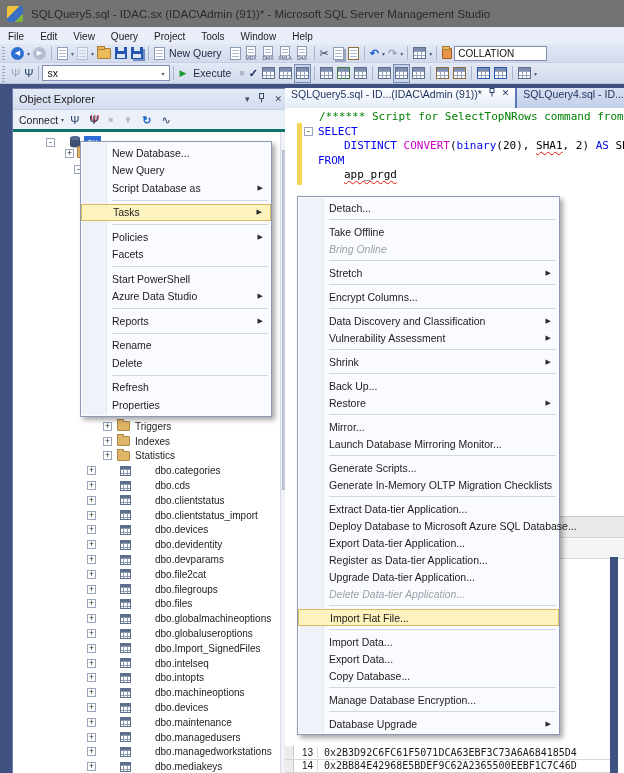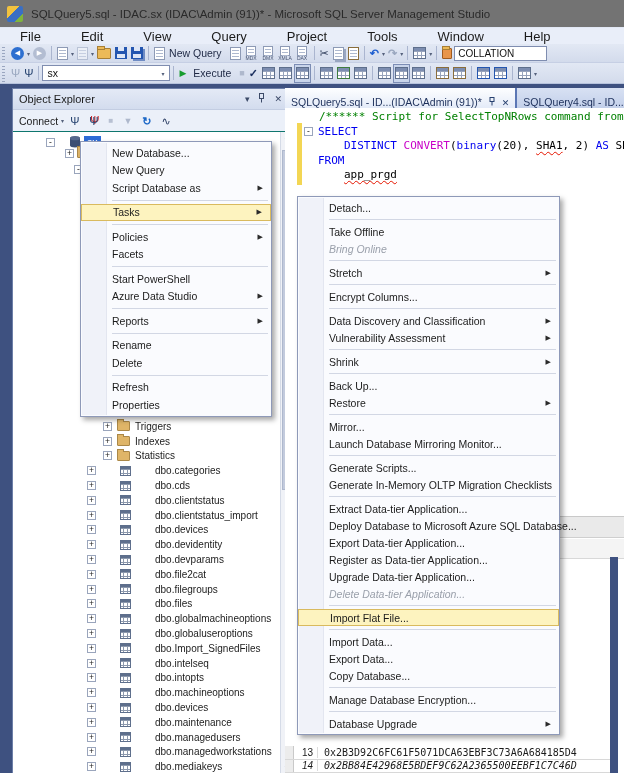--- a/index.html
+++ b/index.html
@@ -8,21 +8,21 @@
        font-family:"Liberation Sans",sans-serif;-webkit-font-smoothing:antialiased;}
 
   
   .titlebar{position:absolute;left:0;top:0;width:624px;height:28px;background:#737373;
             display:flex;align-items:center;padding-left:7px;border-bottom:1px solid #e2e8f5;}
   .app-icon{width:16px;height:16px;border-radius:2px;margin-right:8px;
             background:linear-gradient(135deg,#f2c23e 0 38%,#3a6fc4 38% 72%,#7fb53c 72%);}
   .win-title{font-size:11.5px;color:#2a2a2a;white-space:nowrap;}
   .menubar{position:absolute;left:0;top:28px;width:624px;height:16px;background:#e9eef9;
            display:flex;align-items:center;}
-  .menu-item{font-size:13px;color:#1b1b1b;padding:0 20px;}
+  .menu-item{font-size:10px;color:#1b1b1b;padding:0 8px;}
 
   .toolbar{position:absolute;left:0;width:624px;background:linear-gradient(#e2e8f4,#d3dbec);
            display:flex;align-items:center;}
   .tb1{top:44px;height:19px;border-bottom:1px solid #c6cfe4;}
   .tb2{top:63px;height:21px;border-bottom:1px solid #b6c2dc;}
   .grip{width:7px;height:100%;margin-right:2px;
         background:repeating-linear-gradient(#9aa6c0 0 1px,transparent 1px 3px);
         background-size:3px 100%;background-repeat:no-repeat;background-position:2px 3px;}
   .tb-sep{width:1px;height:14px;background:#aab5cf;margin:0 3px;}
   .tbtn{height:17px;display:flex;align-items:center;justify-content:center;padding:0 2px;color:#33415e;}
@@ -56,21 +56,21 @@
   .pressed{border:1px solid #7c8db4;background:#c9d5eb;height:19px;padding:0 1px;}
 
   
   .main{position:absolute;left:0;top:84px;width:624px;bottom:0;background:#3e5180;}
   .oe-panel{position:absolute;left:12px;top:4px;width:281px;bottom:0;background:#fff;border:1px solid #6d7fa8;border-bottom:none;}
   .oe-header{position:absolute;left:0;top:0;right:0;height:21px;background:linear-gradient(#e4eaf6,#d3dcee);
              display:flex;align-items:center;padding:0 6px;border-bottom:1px solid #c3cde2;}
   .oe-title{font-size:11px;color:#1b1b1b;flex:1;}
   .oe-hbtn{font-size:9px;color:#3c4burning;color:#3c4a68;padding:0 4px;}
   .oe-toolbar{position:absolute;left:0;top:21px;right:0;height:22px;background:#ebf0f9;
-              display:flex;align-items:center;padding:0 6px;border-bottom:1px solid #0f766e;}
+              display:flex;align-items:center;padding:0 6px;border-bottom:3px solid #0f766e;}
   .connect-label{font-size:10.5px;color:#1b1b1b;margin-right:2px;}
   .oe-ic{margin:0 5px;font-size:11px;line-height:20px;}
   .oe-tree{position:absolute;left:0;top:43px;right:12px;bottom:0;overflow:hidden;background:#fff;}
   .oe-sb{position:absolute;right:0;top:43px;bottom:0;width:12px;background:#f0f2f7;border-left:1px solid #d5dbe7;}
   .oe-sb .sb-arrow{position:absolute;left:0;width:11px;text-align:center;font-size:6px;color:#8a96ad;}
   .oe-sb .sb-thumb{position:absolute;left:1px;width:9px;top:18px;height:340px;background:#c3cbdd;border:1px solid #aeb8cd;}
 
   .exp{width:9px;height:9px;border:1px solid #9aa5bc;background:#fff;font-size:8.5px;line-height:7px;
        text-align:center;color:#222;flex:none;}
   .exp::before{content:'+';}
@@ -90,21 +90,21 @@
   .root-row{position:absolute;left:0;top:3px;display:flex;align-items:center;height:14px;}
   .db-ic{width:12px;height:12px;margin:0 3px 0 14px;}
   .sel-label{background:#2e6bd6;color:#fff;font-size:10.5px;padding:0 3px;line-height:13px;}
   .gb-col{position:absolute;left:69px;top:50px;width:9px;}
   .gb-row{height:15.8px;}
   .partial{position:absolute;display:flex;align-items:center;}
 
   
   .editor-panel{position:absolute;left:285px;top:4px;right:0;bottom:0;background:#fff;}
   .tabbar{position:absolute;left:0;top:0;right:0;height:20px;background:#5b76b4;display:flex;align-items:stretch;}
-  .tab{display:flex;align-items:flex-end;padding:0 6px;font-size:10.5px;color:#1c2f5a;white-space:nowrap;overflow:hidden;}
+  .tab{display:flex;align-items:flex-start;padding:0 6px;font-size:10.5px;color:#1c2f5a;white-space:nowrap;overflow:hidden;}
   .tab.active{background:linear-gradient(#fdfeff,#e4ebf8);}
   .tab.other{background:linear-gradient(#d8e1f3,#c3d0ea);margin-left:2px;flex:1;}
   .tab .tbic{margin-left:6px;font-size:9px;color:#27406f;}
   .code-area{position:absolute;left:0;top:20px;right:0;bottom:0;background:#fff;overflow:hidden;}
   .chg-bar{position:absolute;left:12px;top:15px;width:5px;height:62px;background:#f3d654;}
   .collapse-box{position:absolute;left:19px;top:19px;width:9px;height:9px;border:1px solid #9aa5bc;
                 background:#fff;font-size:8.5px;line-height:7px;text-align:center;color:#222;}
   .cl{position:absolute;white-space:pre;font-family:"DejaVu Sans Mono",monospace;font-size:11px;color:#000;}
   .kw{color:#0000f0;} .cm{color:#008000;} .fn{color:#c800c8;}
   .sq{text-decoration:underline wavy #e51400 1px;text-underline-offset:2px;}
@@ -585,21 +585,21 @@
         <div class="band band2"></div>
         <div class="navy-strip"></div>
         <div style="position:absolute;left:0;top:638px;width:325px;">
 
             <div class="res-row" style="position:relative;">
               <span class="res-gutter"></span>
               <span class="res-num">13</span>
               <span class="res-val">0x2B3D92C6FC61F5071DCA63EBF3C73A6A684185D4</span>
             </div>
 
-            <div class="res-row" style="position:relative;font-style:italic;">
+            <div class="res-row" style="position:relative;">
               <span class="res-gutter"></span>
               <span class="res-num">14</span>
               <span class="res-val">0x2BB84E42968E5BDEF9C62A2365500EEBF1C7C46D</span>
             </div>
           </div>
       </div>
     </div>
   </div>
 
   <div class="ctx ctx-menu">

